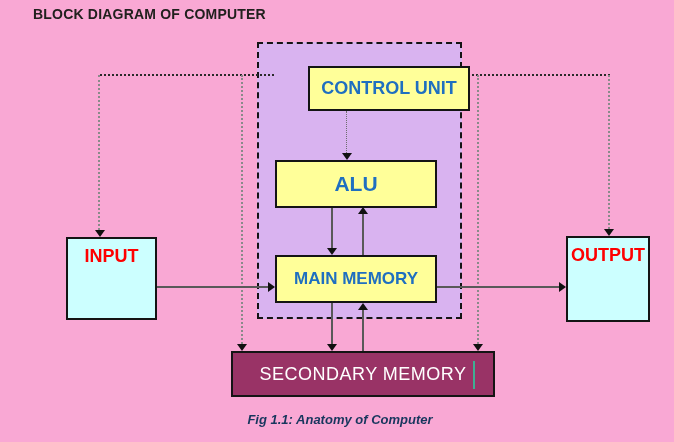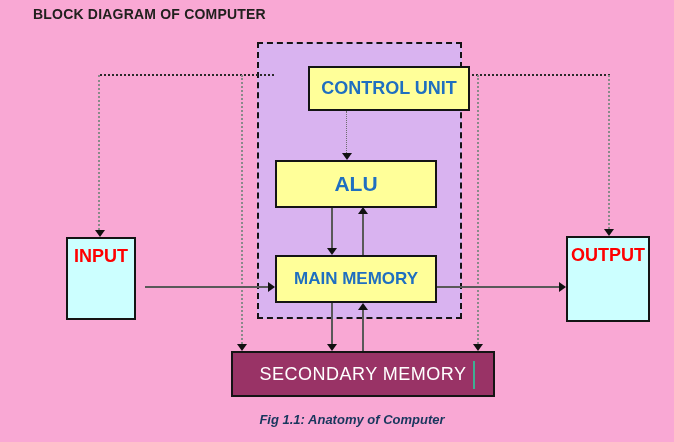--- a/index.html
+++ b/index.html
@@ -16,26 +16,26 @@
   .cpu-group{left:257px;top:42px;width:205px;height:277px;background:var(--cpu-purple);border:2px dashed #141414;}
   .block{border:2px solid #141414;display:flex;align-items:center;justify-content:center;text-align:center;}
   .cu{left:272px;top:66px;width:162px;height:45px;background:var(--box-yellow);margin-left:36px;}
   .alu{left:275px;top:160px;width:162px;height:48px;background:var(--box-yellow);}
   .mm{left:275px;top:255px;width:162px;height:48px;background:var(--box-yellow);}
   .blue-label{color:var(--label-blue);font-weight:bold;}
   .cu .blue-label{font-size:18px;}
   .alu .blue-label{font-size:21px;}
   .mm .blue-label{font-size:17px;}
   .io{background:var(--box-cyan);align-items:flex-start;padding-top:7px;}
-  .input{left:66px;top:237px;width:70px;height:83px;}
+  .input{left:66px;top:237px;width:91px;height:83px;}
   .output{left:566px;top:236px;width:84px;height:86px;}
   .red-label{color:var(--label-red);font-weight:bold;font-size:18px;}
   .sm{left:231px;top:351px;width:264px;height:46px;background:var(--box-maroon);}
   .sm-label{color:#ffffff;font-size:18px;font-weight:normal;letter-spacing:0.5px;}
-  .caption{left:229px;top:412px;width:246px;text-align:center;font-size:13px;font-weight:bold;font-style:italic;color:var(--caption-navy);}
+  .caption{left:217px;top:412px;width:246px;text-align:center;font-size:13px;font-weight:bold;font-style:italic;color:var(--caption-navy);}
   
   .dot-h{height:0;border-top:2px dotted #2a2a2a;}
   .dot-v{width:0;border-left:2px dotted #8a8a8a;}
   .dot-v-dark{width:0;border-left:1.5px dotted #6e6e6e;}
   .sol-v{width:2px;background:var(--line-gray);}
   .sol-h{height:2px;background:var(--line-gray);}
   .arr-d{width:0;height:0;border-left:5px solid transparent;border-right:5px solid transparent;border-top:7px solid var(--arrow-black);}
   .arr-u{width:0;height:0;border-left:5px solid transparent;border-right:5px solid transparent;border-bottom:7px solid var(--arrow-black);}
   .arr-r{width:0;height:0;border-top:5px solid transparent;border-bottom:5px solid transparent;border-left:7px solid var(--arrow-black);}
   .cursor{width:2px;background:var(--cursor-teal);}

